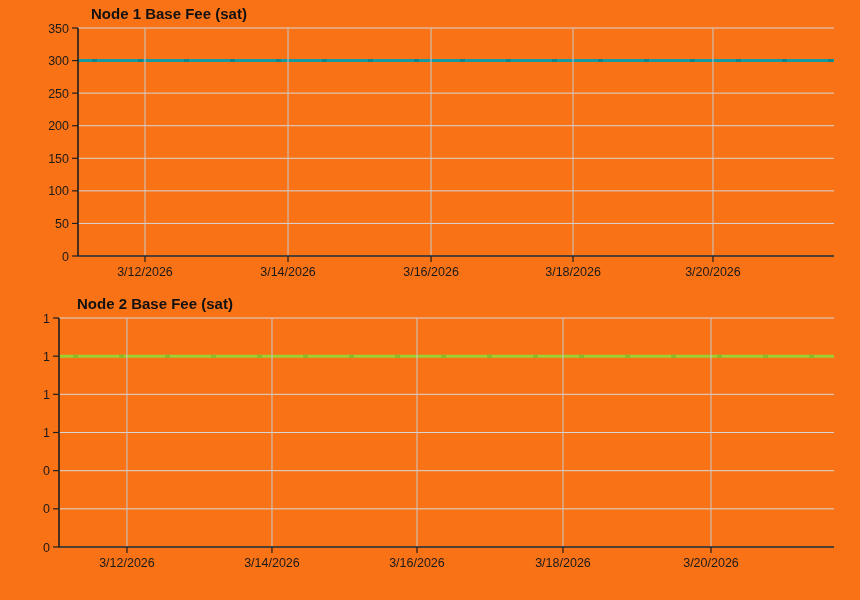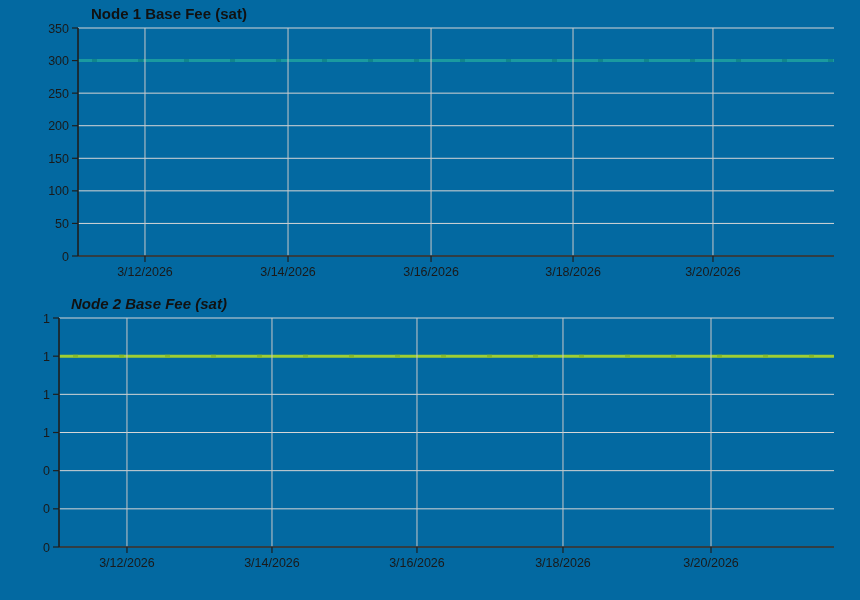--- a/index.html
+++ b/index.html
@@ -5,21 +5,21 @@
   html, body {
     margin: 0;
     padding: 0;
     background: #ffffff;
     font-family: "Liberation Sans", sans-serif;
   }
   .canvas {
     position: relative;
     width: 860px;
     height: 600px;
-    background: #0369a1;
+    background: #f97316;
     overflow: hidden;
   }
   .chart {
     position: absolute;
     left: 0;
     width: 860px;
   }
   .chart-title {
     position: absolute;
     top: 5px;
@@ -88,21 +88,21 @@
         <line x1="431.052" y1="256" x2="431.052" y2="262" stroke="#1e1e1e" stroke-width="1.2"></line>
         <text x="431.052" y="276" text-anchor="middle" class="tick-text">3/16/2026</text>
         <line x1="573.0288" y1="256" x2="573.0288" y2="262" stroke="#1e1e1e" stroke-width="1.2"></line>
         <text x="573.0288" y="276" text-anchor="middle" class="tick-text">3/18/2026</text>
         <line x1="712.9644" y1="256" x2="712.9644" y2="262" stroke="#1e1e1e" stroke-width="1.2"></line>
         <text x="712.9644" y="276" text-anchor="middle" class="tick-text">3/20/2026</text>
       </svg>
   </div>
 
   <div class="chart" id="chart-1" style="top:290px; height:310px;">
-    <div class="chart-title" style="left:71px;font-style:italic;">Node 2 Base Fee (sat)</div>
+    <div class="chart-title" style="left:77px;">Node 2 Base Fee (sat)</div>
     <svg id="plot-1" width="860" height="310">
         <line x1="59" y1="28" x2="834" y2="28" stroke="#d6d6d6" stroke-width="1"></line>
         <line x1="59" y1="66.16666666666666" x2="834" y2="66.16666666666666" stroke="#d6d6d6" stroke-width="1"></line>
         <line x1="59" y1="104.33333333333333" x2="834" y2="104.33333333333333" stroke="#d6d6d6" stroke-width="1"></line>
         <line x1="59" y1="142.5" x2="834" y2="142.5" stroke="#d6d6d6" stroke-width="1"></line>
         <line x1="59" y1="180.66666666666666" x2="834" y2="180.66666666666666" stroke="#d6d6d6" stroke-width="1"></line>
         <line x1="59" y1="218.83333333333334" x2="834" y2="218.83333333333334" stroke="#d6d6d6" stroke-width="1"></line>
         <line x1="59" y1="257" x2="834" y2="257" stroke="#d6d6d6" stroke-width="1"></line>
         <line x1="59" y1="66.16666666666666" x2="834" y2="66.16666666666666" stroke="#9fce33" stroke-width="3"></line>
         <line x1="73" y1="66.16666666666666" x2="834" y2="66.16666666666666" stroke="#84b626" stroke-width="3" stroke-dasharray="5 41" opacity="0.8"></line>

